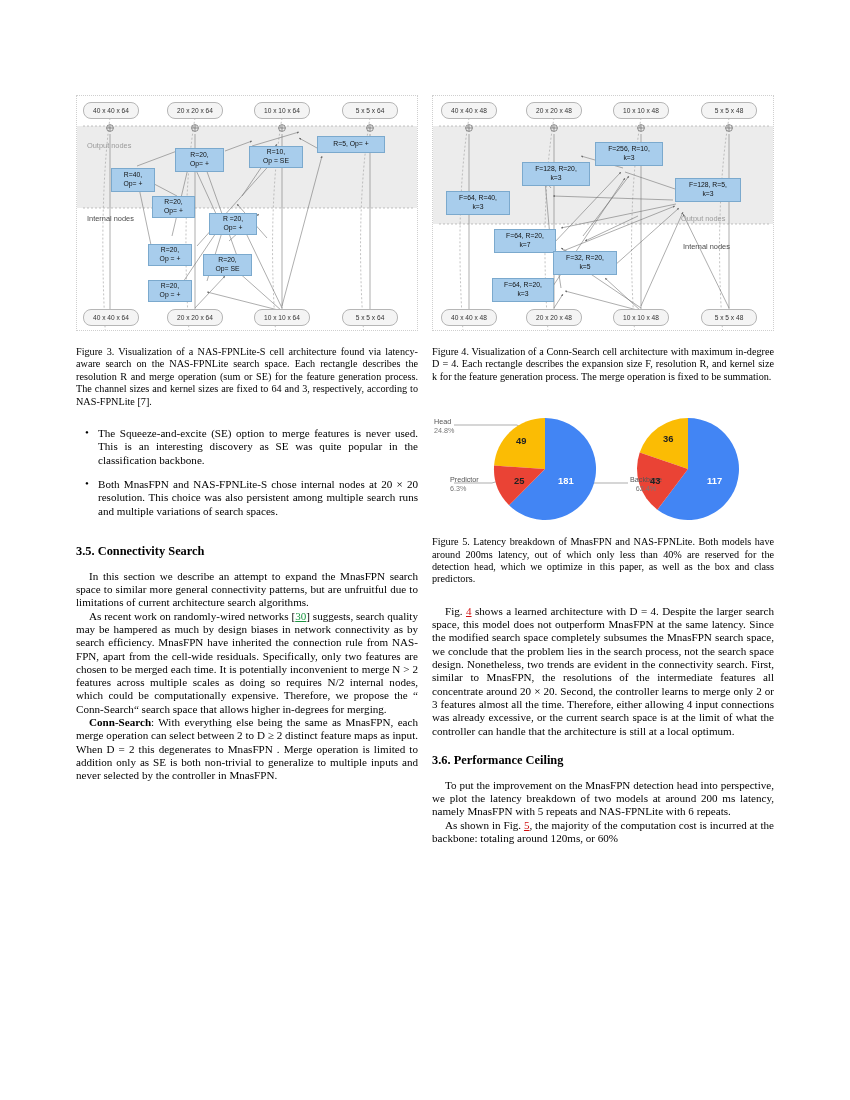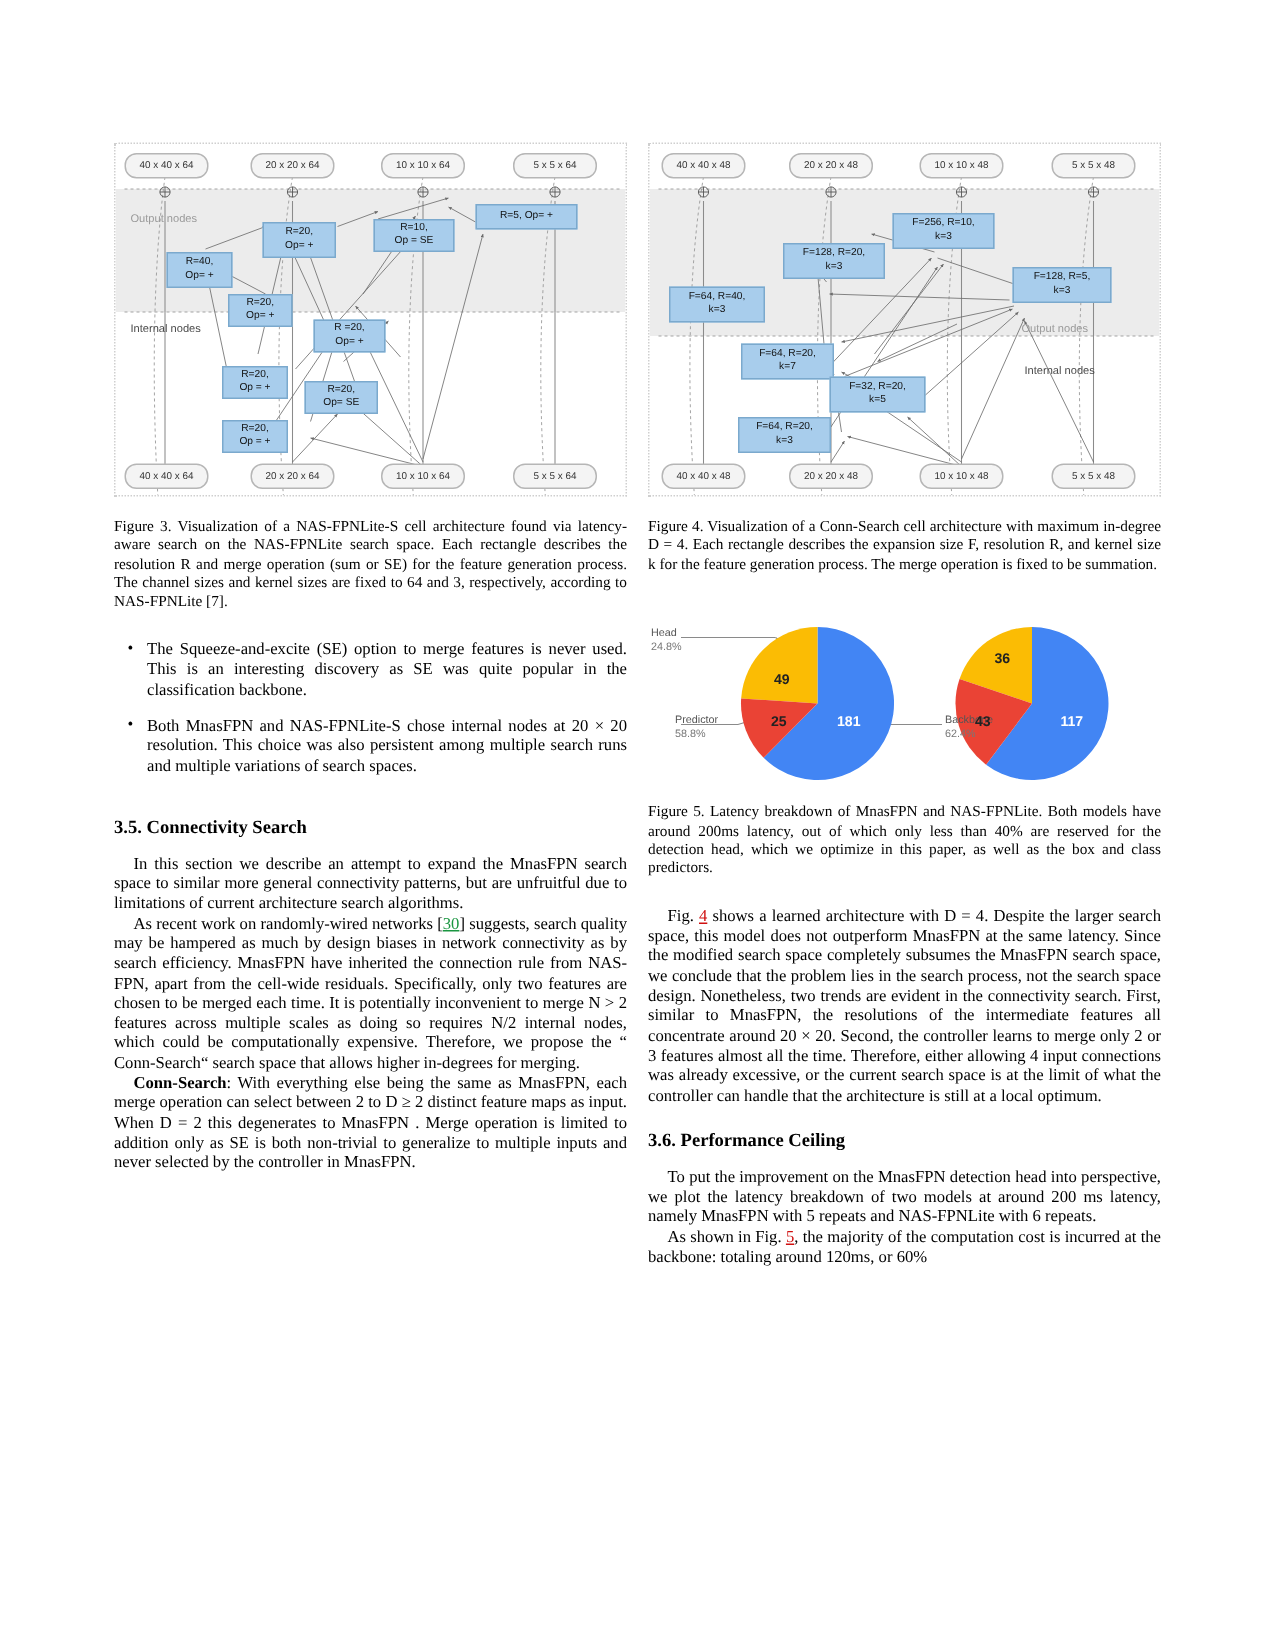--- a/index.html
+++ b/index.html
@@ -412,29 +412,29 @@
         </g>
       </svg>
 
       
       <div class="pielbl" style="left:2px;top:10px;">
         <span class="nm">Head</span><br>
         <span>24.8%</span>
       </div>
       <div class="pielbl" style="left:18px;top:68px;">
         <span class="nm">Predictor</span><br>
-        <span>58.8%</span>
+        <span>6.3%</span>
       </div>
       <div class="pielbl" style="left:198px;top:68px;text-align:right;">
         <span class="nm">Backbone</span><br>
-        <span style="display:block;text-align:left;">62.4%</span>
+        <span style="display:block;text-align:center;">62.4%</span>
       </div>
 
       
-      <div class="pieval" style="left:84px;top:40px;color:#222;">49</div>
+      <div class="pieval" style="left:84px;top:28px;color:#222;">49</div>
       <div class="pieval" style="left:82px;top:68px;color:#222;">25</div>
       <div class="pieval" style="left:126px;top:68px;color:#ffffff;">181</div>
 
       
       <div class="pieval" style="left:231px;top:26px;color:#222;">36</div>
       <div class="pieval" style="left:218px;top:68px;color:#222;text-align:center;">43</div>
       <div class="pieval" style="left:275px;top:68px;color:#ffffff;">117</div>
     </div>
 
     <div class="spacer-sm"></div>

